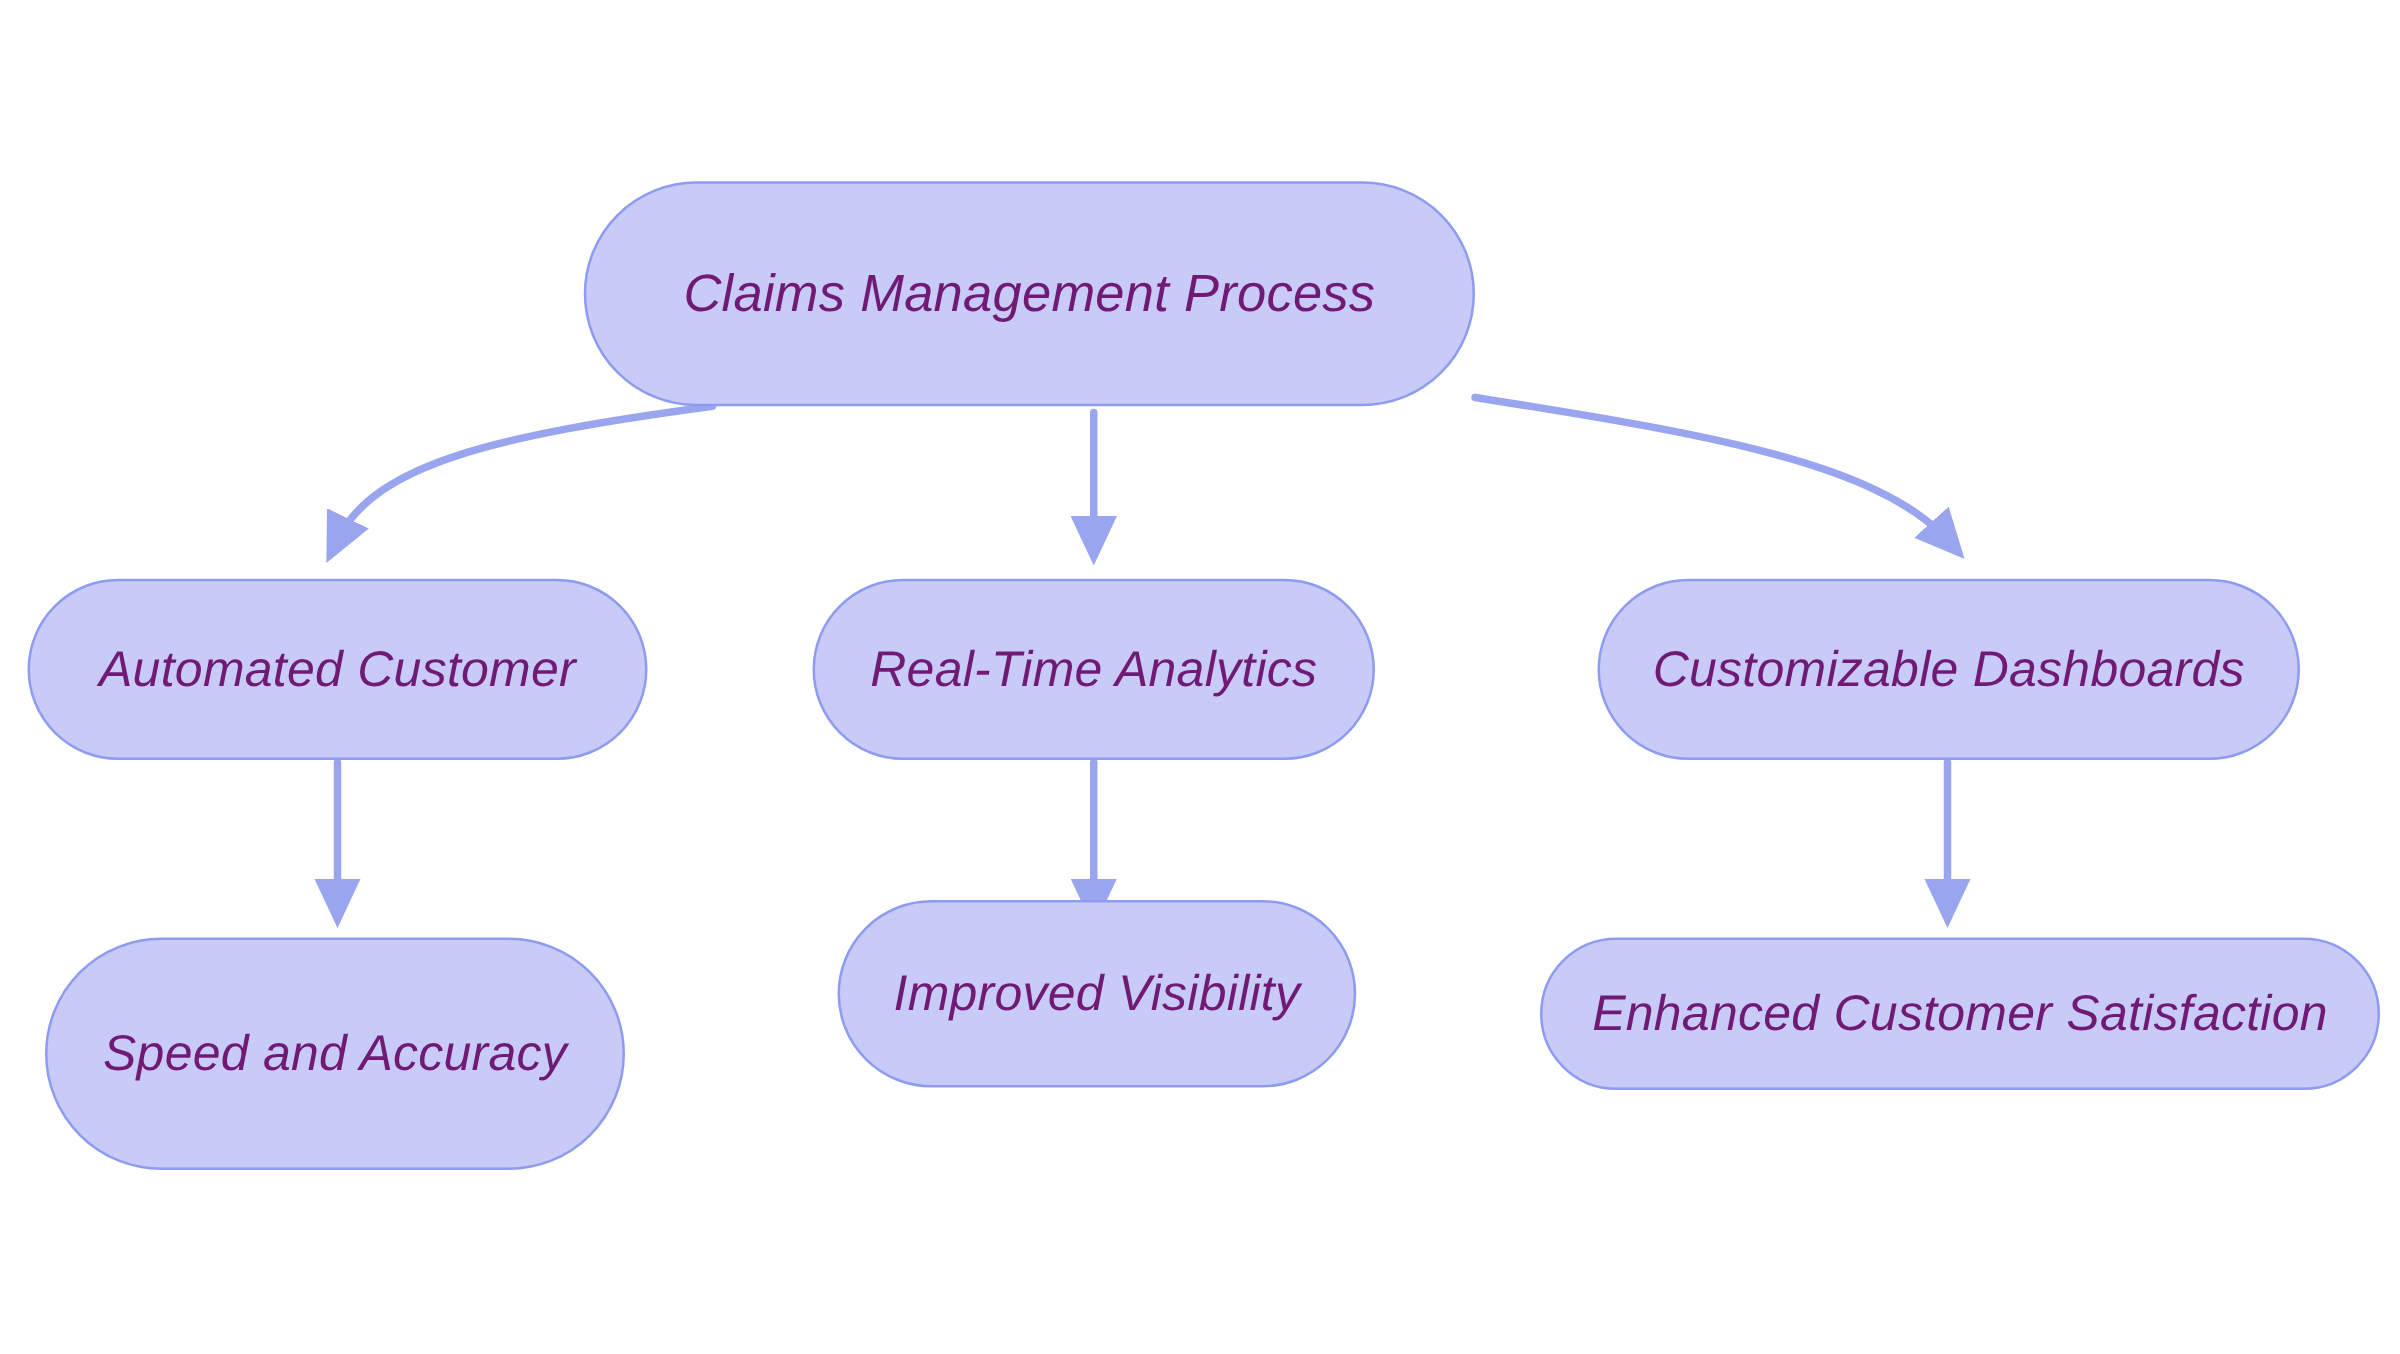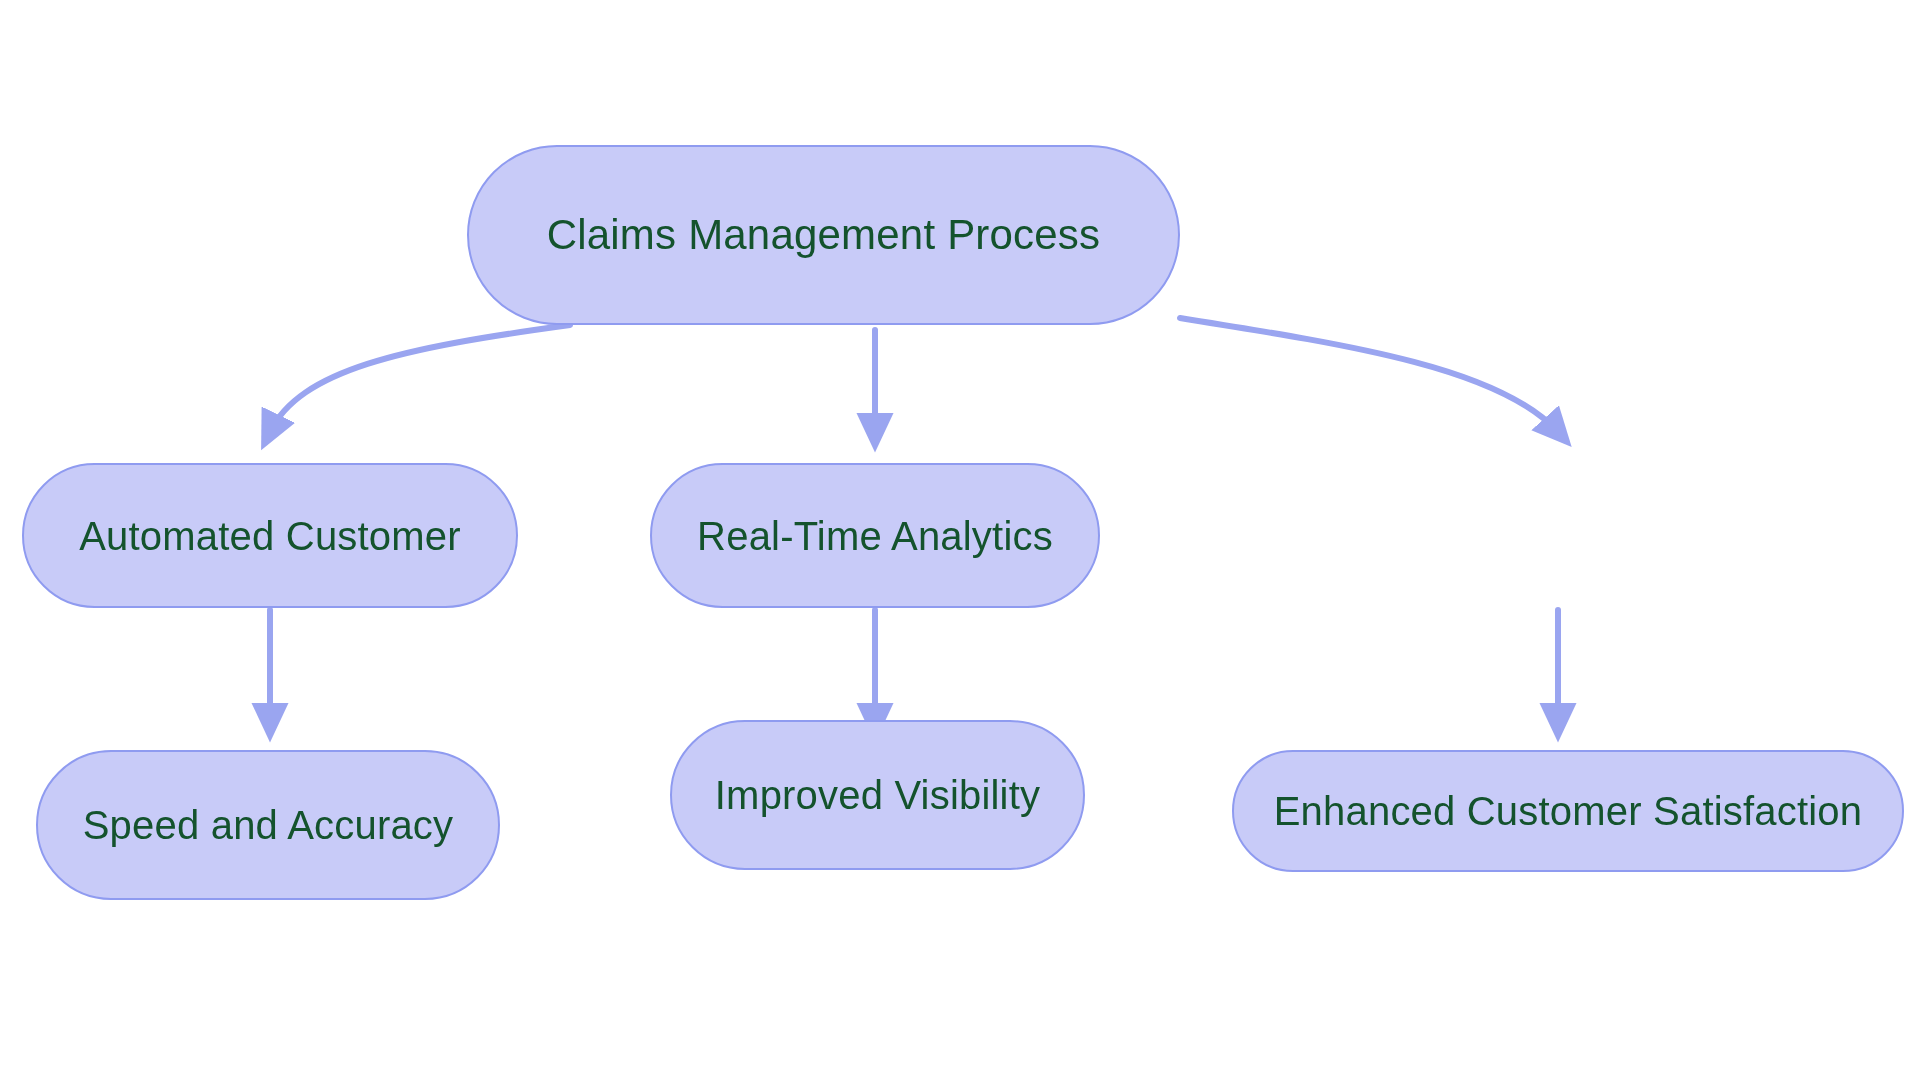--- a/index.html
+++ b/index.html
@@ -34,23 +34,24 @@
     justify-content: center;
     background: #c8cbf8;
     border: 2px solid #8f9bf0;
     border-radius: 999px;
     color: #3333cc;
     text-align: center;
     white-space: nowrap;
     letter-spacing: 0.2px;
   }
   .node-label {
-    color: #14532d;
+    color: #701a75;
     font-weight: 400;
     line-height: 1.1;
+    font-style: italic;
   }
   .n-root {
     left: 467px;
     top: 145px;
     width: 713px;
     height: 180px;
   }
   .n-root .node-label { font-size: 42px; }
 
   .n-l2a {
@@ -72,21 +73,21 @@
     height: 145px;
   }
   .n-l2a .node-label,
   .n-l2b .node-label,
   .n-l2c .node-label { font-size: 40px; }
 
   .n-l3a {
     left: 36px;
     top: 750px;
     width: 464px;
-    height: 150px;
+    height: 186px;
   }
   .n-l3b {
     left: 670px;
     top: 720px;
     width: 415px;
     height: 150px;
   }
   .n-l3c {
     left: 1232px;
     top: 750px;
@@ -127,20 +128,23 @@
   </div>
 
   <div class="node n-l2a">
     <span class="node-label">Automated Customer</span>
   </div>
 
   <div class="node n-l2b">
     <span class="node-label">Real-Time Analytics</span>
   </div>
 
+  <div class="node n-l2c">
+    <span class="node-label">Customizable Dashboards</span>
+  </div>
 
   <div class="node n-l3a">
     <span class="node-label">Speed and Accuracy</span>
   </div>
 
   <div class="node n-l3b">
     <span class="node-label">Improved Visibility</span>
   </div>
 
   <div class="node n-l3c">

